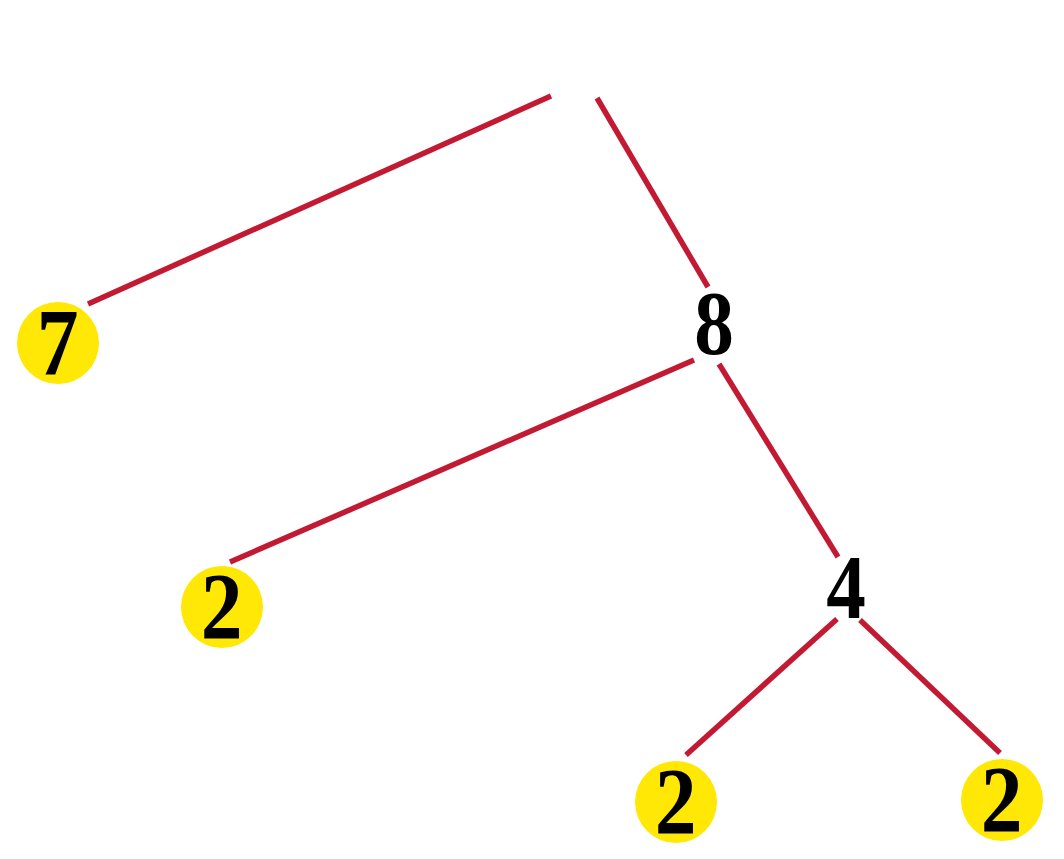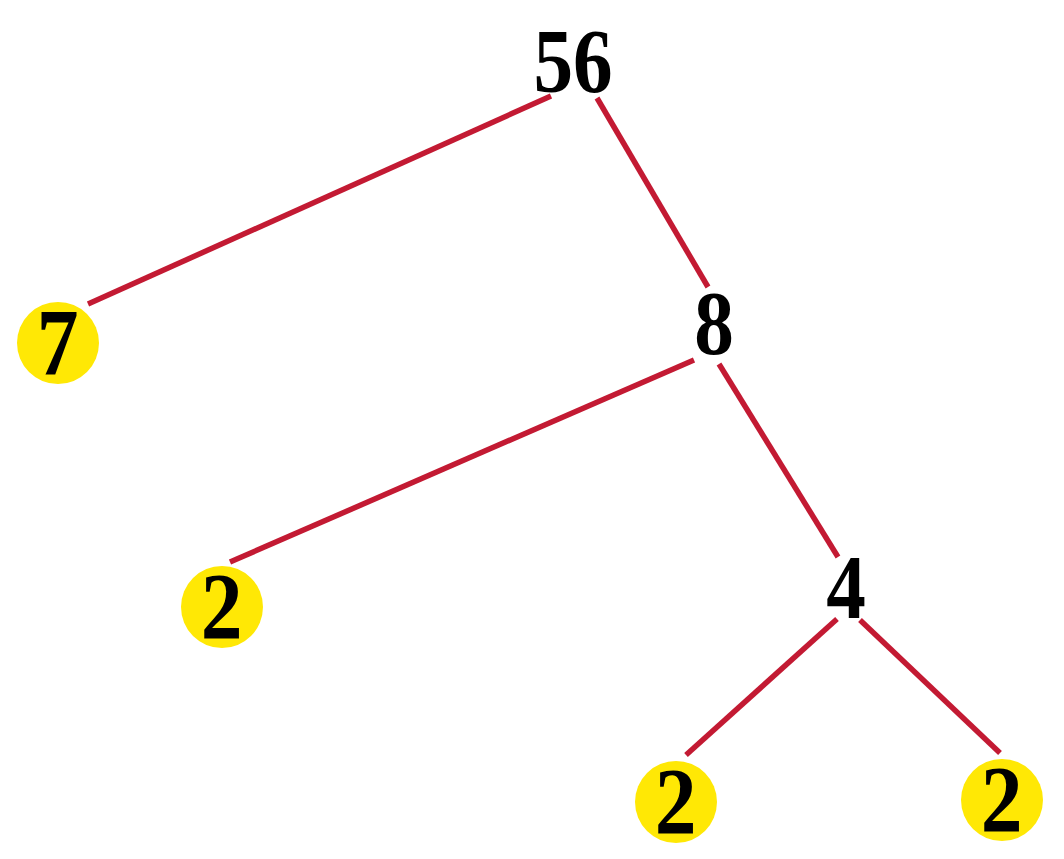--- a/index.html
+++ b/index.html
@@ -31,23 +31,20 @@
 <div class="stage">
   <svg class="edges" xmlns="http://www.w3.org/2000/svg" viewBox="0 0 1064 859">
       <line x1="551" y1="96" x2="88" y2="304" stroke="#c31a33" stroke-width="5.5"></line>
       <line x1="597" y1="98" x2="708" y2="287" stroke="#c31a33" stroke-width="5.5"></line>
       <line x1="694" y1="360" x2="230" y2="562" stroke="#c31a33" stroke-width="5.5"></line>
       <line x1="719" y1="364" x2="838" y2="557" stroke="#c31a33" stroke-width="5.5"></line>
       <line x1="837" y1="619" x2="686" y2="755" stroke="#c31a33" stroke-width="5.5"></line>
       <line x1="860" y1="620" x2="1000" y2="753" stroke="#c31a33" stroke-width="5.5"></line>
     </svg>
 
-  <div class="node" style="left: 573px; top: 62px; color: rgb(0, 0, 0); font-size: 90px;">
-    <span>56</span>
-  </div>
   <div class="node circled" style="left: 58px; top: 343px; color: rgb(0, 0, 0); font-size: 95px; height: 82px; width: 82px; background: rgb(255, 232, 5);">
     <span>7</span>
   </div>
   <div class="node" style="left: 714px; top: 324px; color: rgb(0, 0, 0); font-size: 90px;">
     <span>8</span>
   </div>
   <div class="node circled" style="left: 222px; top: 607px; color: rgb(0, 0, 0); font-size: 95px; height: 82px; width: 82px; background: rgb(255, 232, 5);">
     <span>2</span>
   </div>
   <div class="node" style="left: 846px; top: 588px; color: rgb(0, 0, 0); font-size: 90px;">

